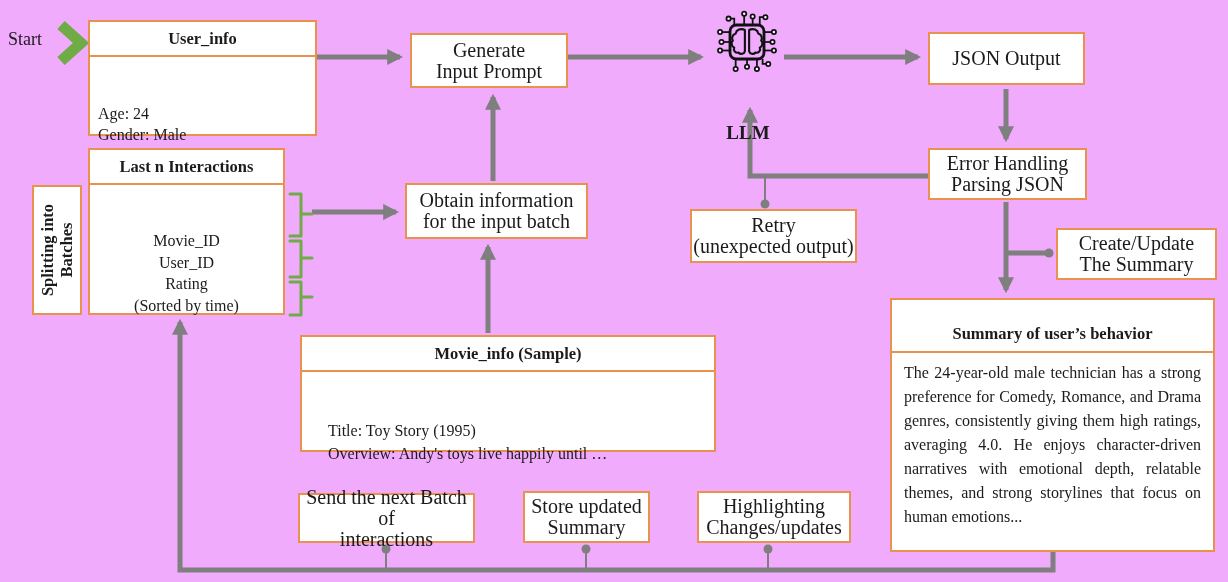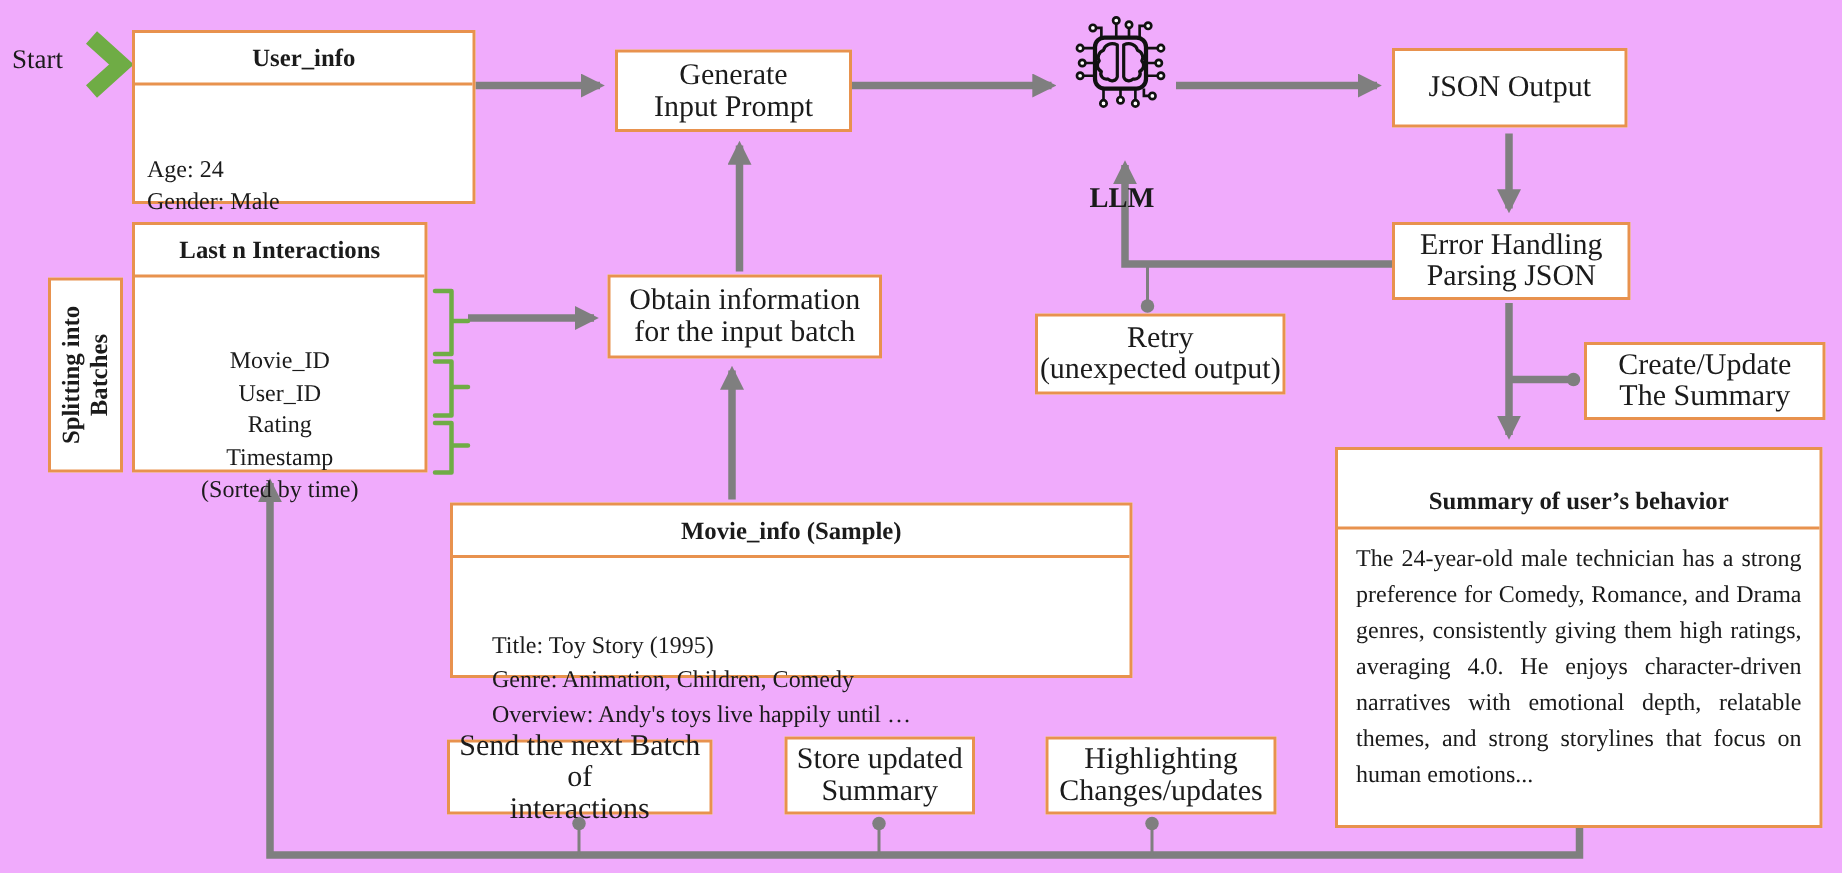--- a/index.html
+++ b/index.html
@@ -83,21 +83,20 @@
       <div>Gender: Male</div>
     </div>
   </div>
 
   <div class="box" style="left:88px;top:148px;width:197px;height:167px">
     <div class="box-hd">Last n Interactions</div>
     <div class="box-bd ctr" style="line-height:21.5px;padding-top:5px;">
       <div>Movie_ID</div>
       <div>User_ID</div>
       <div>Rating</div>
-      <div>Timestamp</div>
       <div>(Sorted by time)</div>
     </div>
   </div>
 
   <div class="box" style="left:32px;top:185px;width:50px;height:130px">
     <div class="vert-inner">
       <div>Splitting into</div>
       <div>Batches</div>
     </div>
   </div>
@@ -170,25 +169,24 @@
   <div class="box cbox" style="left:1056px;top:228px;width:161px;height:52px">
     <div>Create/Update</div>
     <div>The Summary</div>
   </div>
 
   <div class="box" style="left:890px;top:298px;width:325px;height:254px">
     <div class="box-hd" style="padding:24px 2px 7px;">Summary of user’s behavior</div>
     <div class="jtext">The 24-year-old male technician has a strong preference for Comedy, Romance, and Drama genres, consistently giving them high ratings, averaging 4.0. He enjoys character-driven narratives with emotional depth, relatable themes, and strong storylines that focus on human emotions...</div>
   </div>
 
-  <div class="box" style="left:300px;top:335px;width:455px;height:117px">
+  <div class="box" style="left:300px;top:335px;width:416px;height:117px">
     <div class="box-hd">Movie_info (Sample)</div>
     <div class="box-bd left" style="line-height:23px;padding:7px 26px;">
       <div>Title: Toy Story (1995)</div>
-      <div>Genre: Animation, Children, Comedy</div>
       <div>Overview: Andy's toys live happily until …</div>
     </div>
   </div>
 
   <div class="box cbox" style="left:298px;top:493px;width:177px;height:50px">
     <div>Send the next Batch of</div>
     <div>interactions</div>
   </div>
   <div class="box cbox" style="left:523px;top:491px;width:127px;height:52px">
     <div>Store updated</div>

